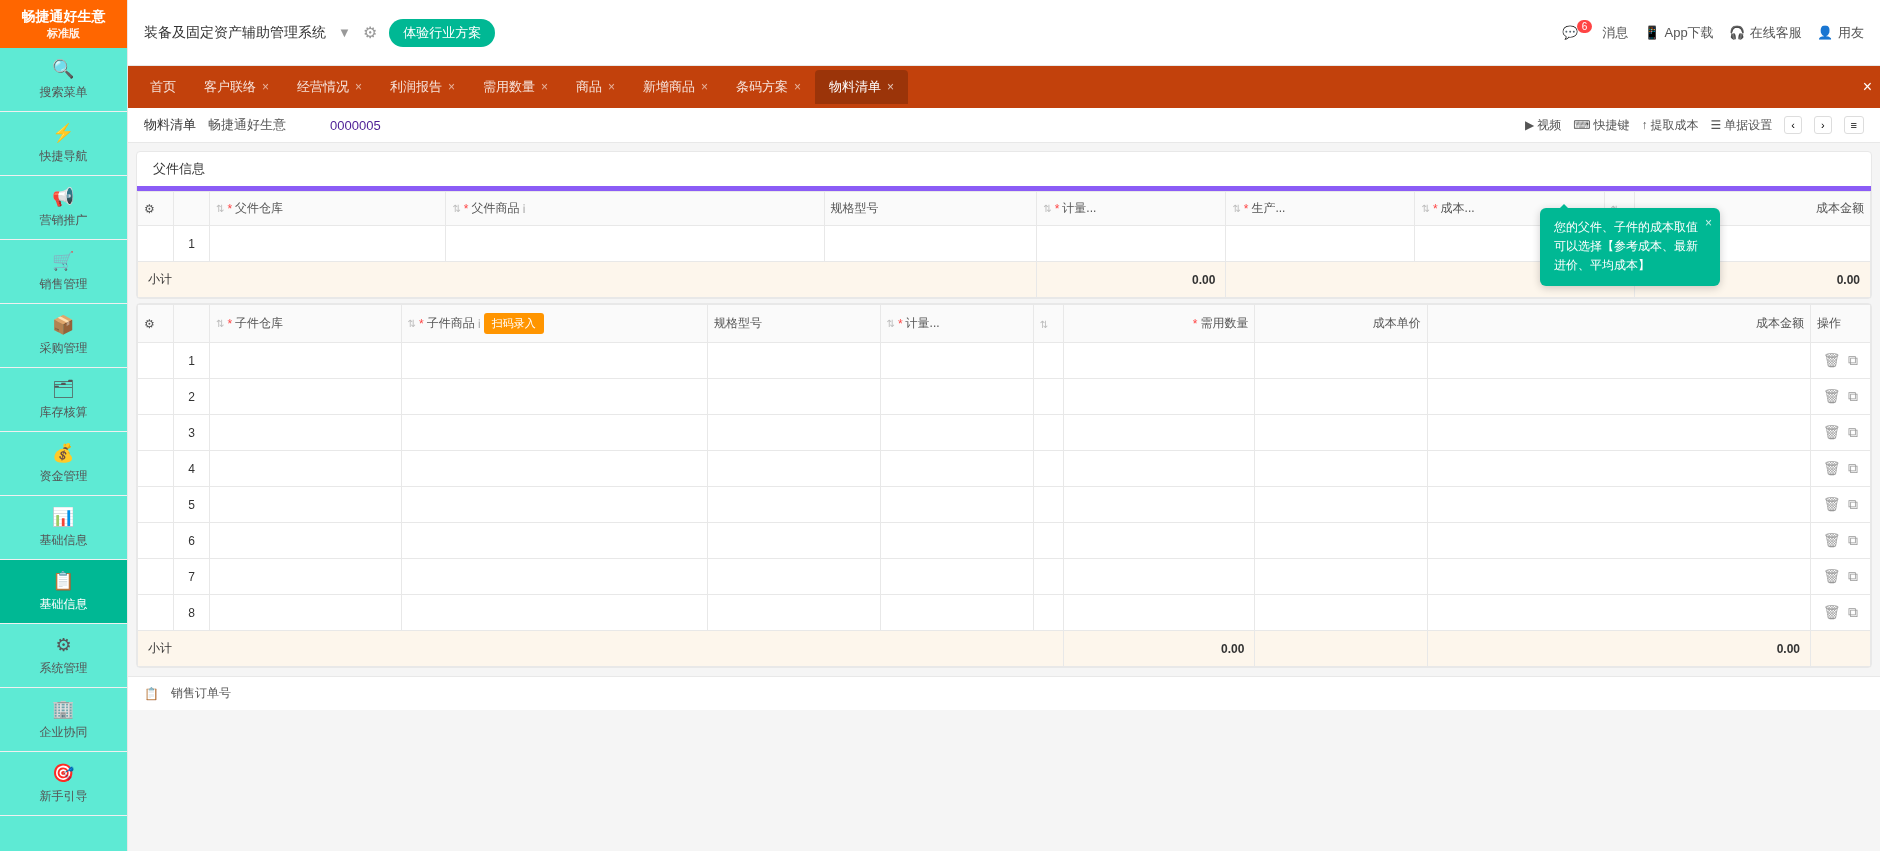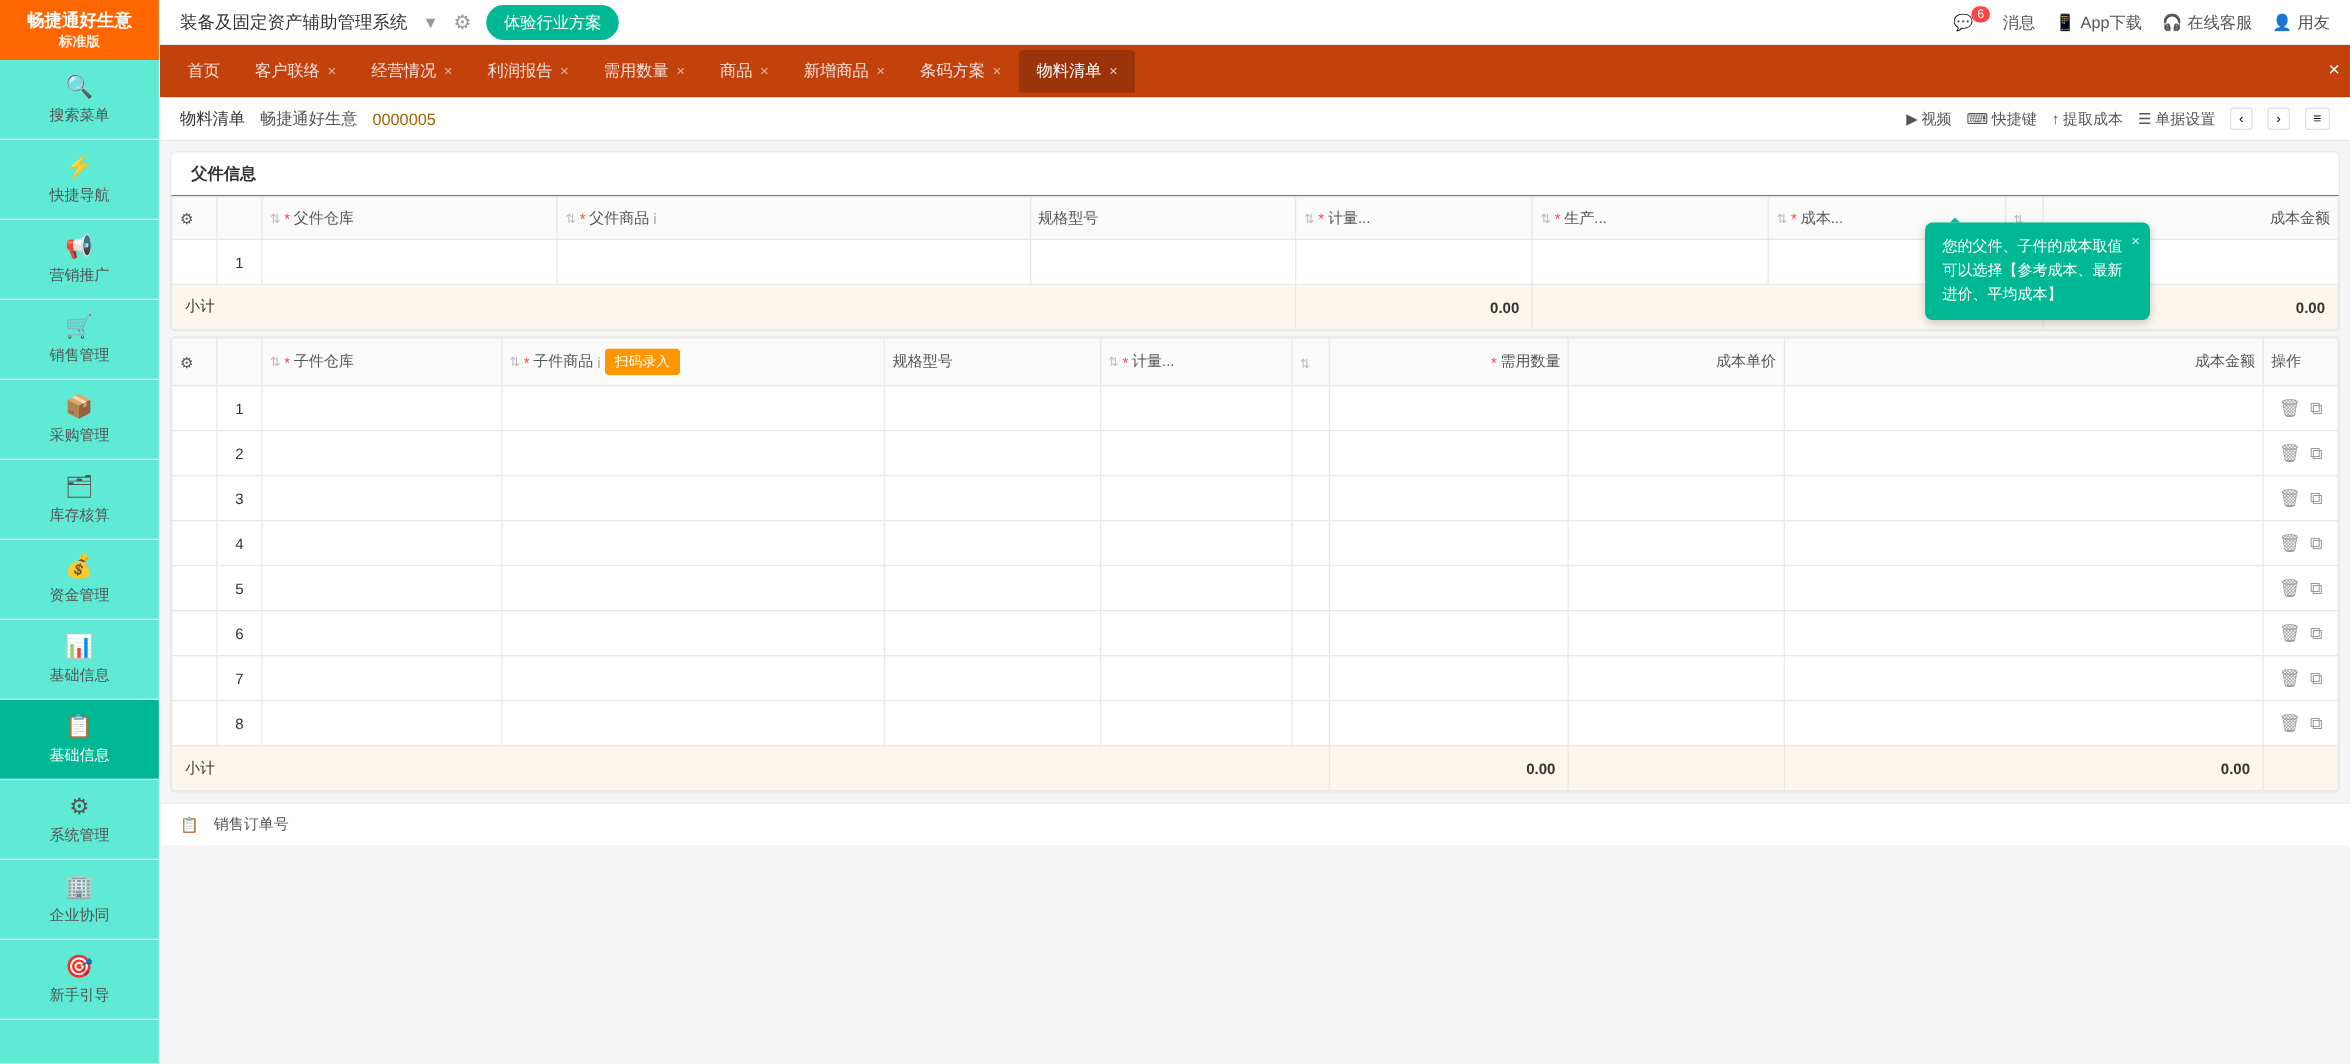--- a/index.html
+++ b/index.html
@@ -45,21 +45,21 @@
     
     .main {
       flex: 1;
       display: flex;
       flex-direction: column;
       overflow: hidden;
     }
 
     
     .top-header {
-      height: 36px;
+      height: 66px;
       background: #fff;
       display: flex;
       align-items: center;
       justify-content: space-between;
       padding: 0 16px;
       border-bottom: 1px solid #e8e8e8;
     }
     .top-header-left {
       display: flex;
       align-items: center;
@@ -142,21 +142,21 @@
       border-bottom: 1px solid #e8e8e8;
       justify-content: space-between;
     }
     .breadcrumb-left {
       display: flex;
       align-items: center;
       gap: 12px;
     }
     .breadcrumb-item { color: #555; font-size: 13px; }
     .breadcrumb-item.current { color: #333; font-weight: 500; }
-    .doc-id { color: #a16207; font-size: 13px; }
+    .doc-id { color: #4c1d95; font-size: 13px; margin-left: 32px; }
     .breadcrumb-right {
       display: flex;
       align-items: center;
       gap: 12px;
       color: #555;
       font-size: 12px;
     }
     .breadcrumb-right .btn-item {
       display: flex;
       align-items: center;
@@ -167,23 +167,23 @@
     
     .section {
       background: #fff;
       margin: 8px;
       border: 1px solid #e8e8e8;
       border-radius: 4px;
     }
     .section-title {
       padding: 8px 16px;
       font-size: 13px;
-      font-weight: 700;
+      font-weight: 400;
       color: #333;
-      border-bottom: 1px solid #8b5cf6;
+      border-bottom: 5px solid #8b5cf6;
     }
 
     
     .data-table {
       width: 100%;
       border-collapse: collapse;
       font-size: 12px;
     }
     .data-table th {
       background: #fafafa;

